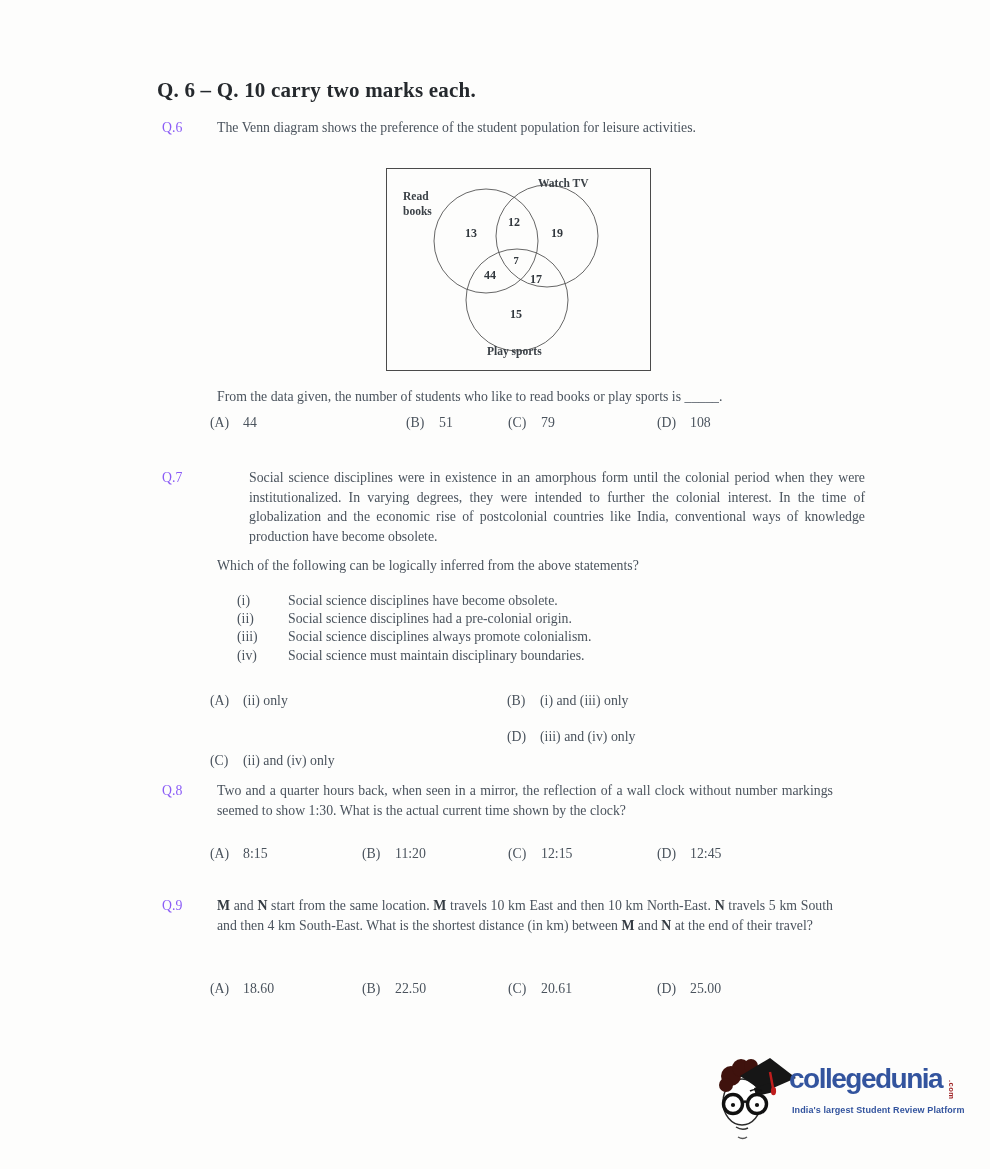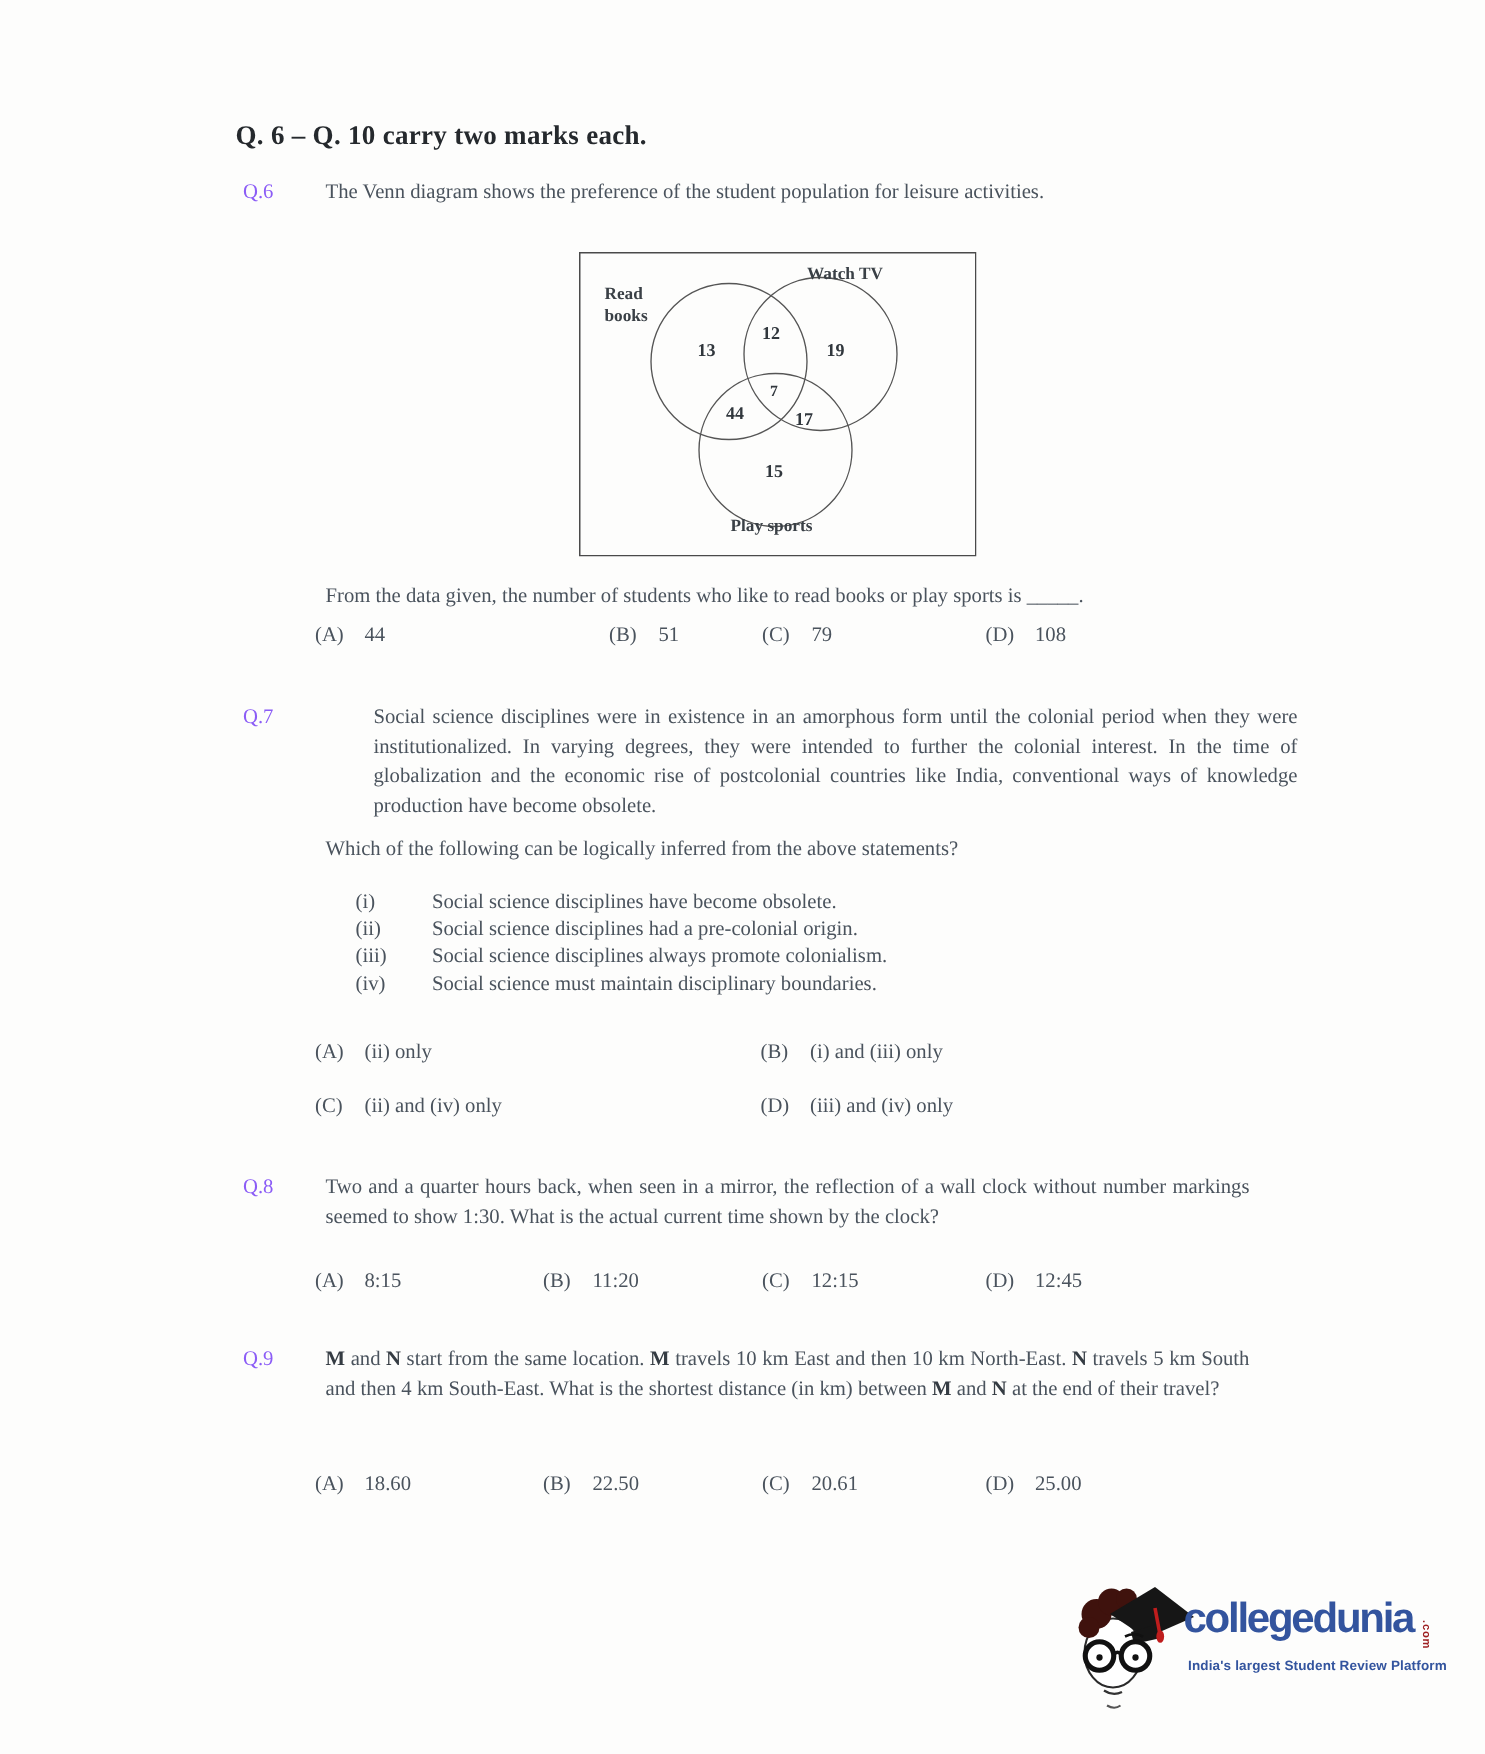--- a/index.html
+++ b/index.html
@@ -3,21 +3,21 @@
 <meta charset="utf-8">
 <style>
   html,body{margin:0;padding:0;}
   body{
     width:990px;height:1169px;position:relative;overflow:hidden;
     background:#fdfdfc;
     font-family:"Liberation Serif", serif;
     color:#4a535d;font-size:13.8px;line-height:19.5px;
   }
   .abs{position:absolute;}
-  .heading{font-weight:bold;color:#25292d;font-size:18px;letter-spacing:.2px;}
+  .heading{font-weight:bold;color:#25292d;font-size:21px;letter-spacing:.2px;}
   .qnum{position:absolute;left:162px;color:#8b5cf6;}
   .qbody{position:absolute;left:217px;width:616px;text-align:justify;}
   .single{white-space:nowrap;text-align:left;}
   .opt{position:absolute;white-space:nowrap;}
   .opt-label{display:inline-block;min-width:33px;}
   .stmt-row{display:flex;line-height:18.2px;}
   .stmt-label{display:inline-block;width:51px;flex:0 0 51px;}
   .venn-wrap{position:absolute;left:386px;top:168px;width:265px;height:203px;}
   .venn-label{position:absolute;font-weight:bold;font-size:11.5px;line-height:15px;color:#3a4046;}
   .logo-word{
@@ -101,21 +101,21 @@
     <span>Social science must maintain disciplinary boundaries.</span>
   </div>
 </div>
 
 <span class="opt" style="left:210px;top:691px;">
   <span class="opt-label">(A)</span><span>(ii) only</span>
 </span>
 <span class="opt" style="left:507px;top:691px;">
   <span class="opt-label">(B)</span><span>(i) and (iii) only</span>
 </span>
-<span class="opt" style="left:210px;top:727px;">
+<span class="opt" style="left:210px;top:751px;">
   <span class="opt-label">(C)</span><span>(ii) and (iv) only</span>
 </span>
 <span class="opt" style="left:507px;top:727px;">
   <span class="opt-label">(D)</span><span>(iii) and (iv) only</span>
 </span>
 
 <div class="qnum" style="top:781px;">Q.8</div>
 <div class="qbody" style="top:781px;">Two and a quarter hours back, when seen in a mirror, the reflection of a wall clock without number markings seemed to show 1:30. What is the actual current time shown by the clock?</div>
 
 <span class="opt" style="left:210px;top:844px;">

